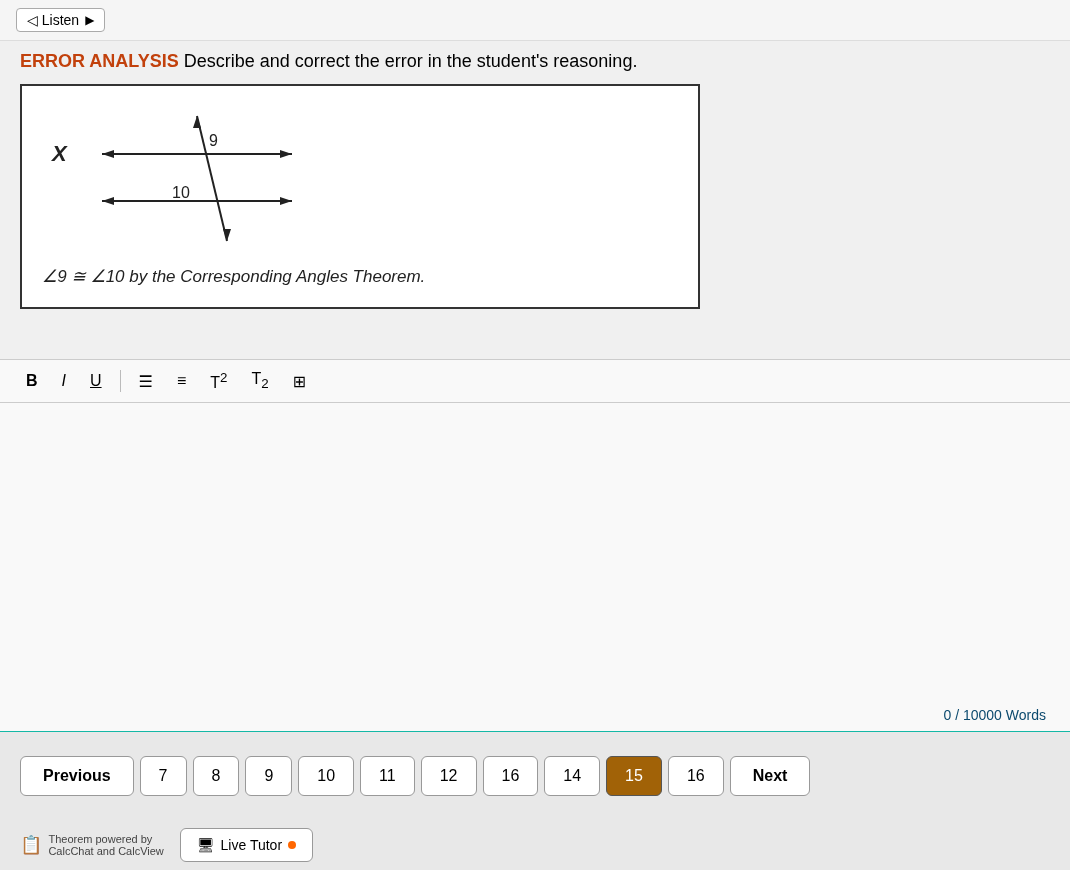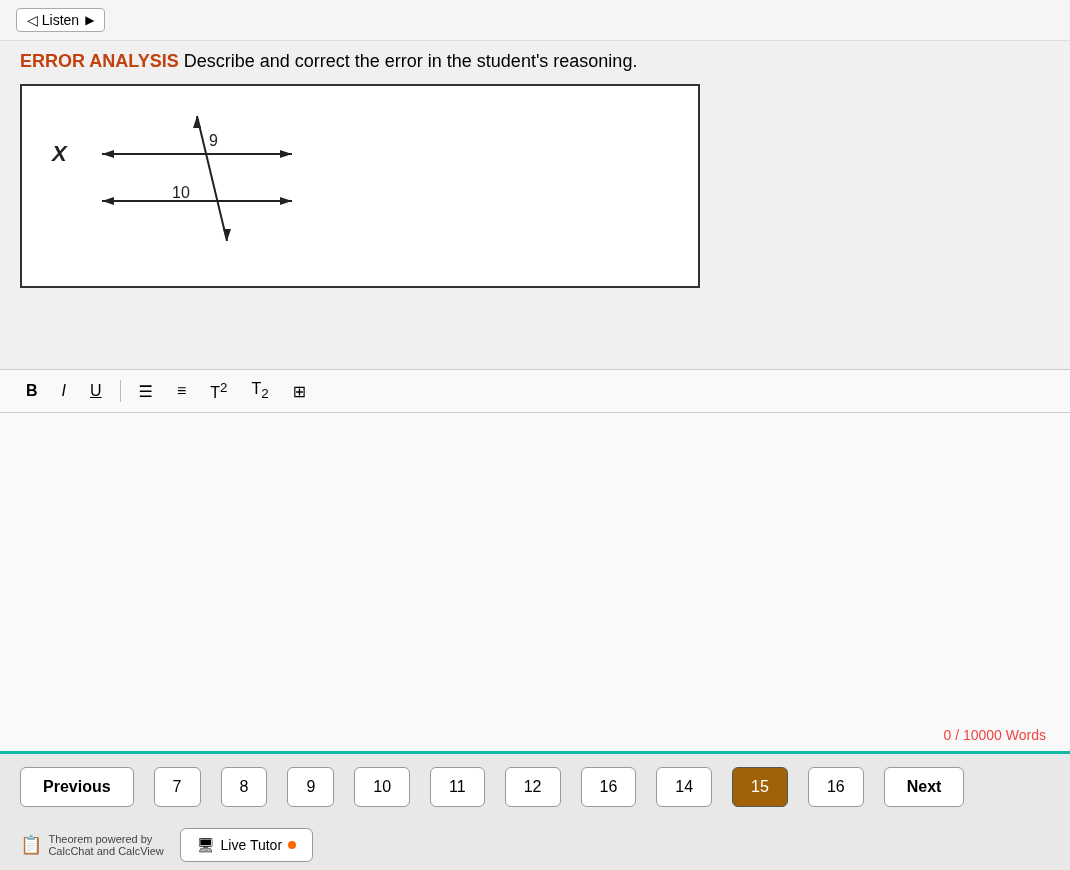--- a/index.html
+++ b/index.html
@@ -103,29 +103,29 @@
       background: transparent;
       resize: none;
       font-size: 15px;
       outline: none;
     }
     .word-count {
       position: absolute;
       bottom: 8px;
       right: 24px;
       font-size: 14px;
-      color: #ef4444;
+      color: #0c4a6e;
     }
     .bottom-nav {
       background: #e8e8e8;
-      border-top: 3px solid #14b8a6;
-      padding: 13px 20px;
-      display: flex;
-      align-items: center;
-      gap: 20px;
+      border-top: 1px solid #14b8a6;
+      padding: 24px 20px;
+      display: flex;
+      align-items: center;
+      gap: 6px;
     }
     .nav-btn {
       border: 1.5px solid #999;
       background: #fff;
       border-radius: 6px;
       padding: 10px 18px;
       font-size: 16px;
       cursor: pointer;
       min-width: 44px;
       text-align: center;
@@ -221,20 +221,21 @@
 
           <polygon points="60,95 72,91 72,99" fill="#222"></polygon>
 
           <polygon points="250,95 238,91 238,99" fill="#222"></polygon>
 
           <text x="167" y="40" font-size="16" fill="#222">9</text>
 
           <text x="130" y="92" font-size="16" fill="#222">10</text>
         </svg>
       </div>
+      <div class="diagram-text">∠9 ≅ ∠10 by the Corresponding Angles Theorem.</div>
     </div>
   </div>
 
   <div class="toolbar">
     <button class="toolbar-btn bold-btn">B</button>
     <button class="toolbar-btn italic-btn">I</button>
     <button class="toolbar-btn underline-btn">U</button>
     <div class="toolbar-divider"></div>
     <button class="toolbar-btn">
       <span>☰</span>

